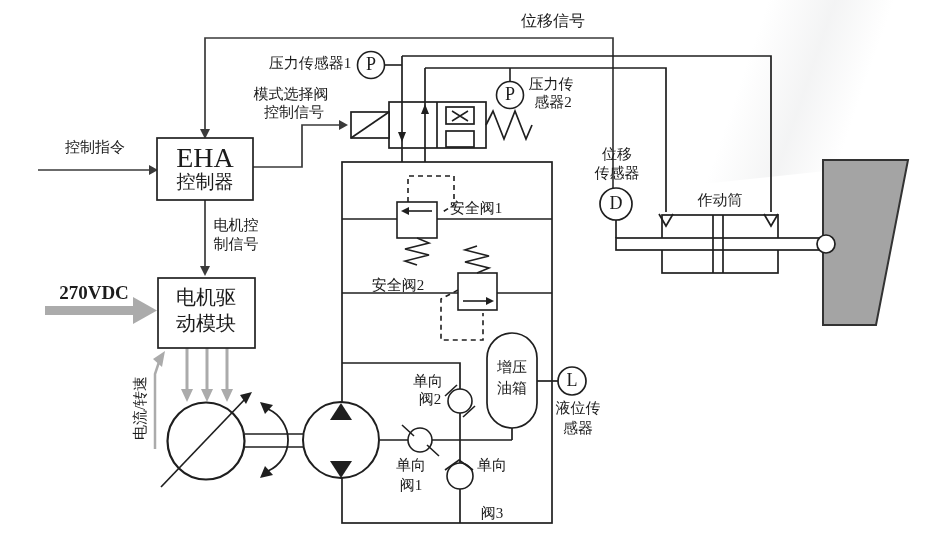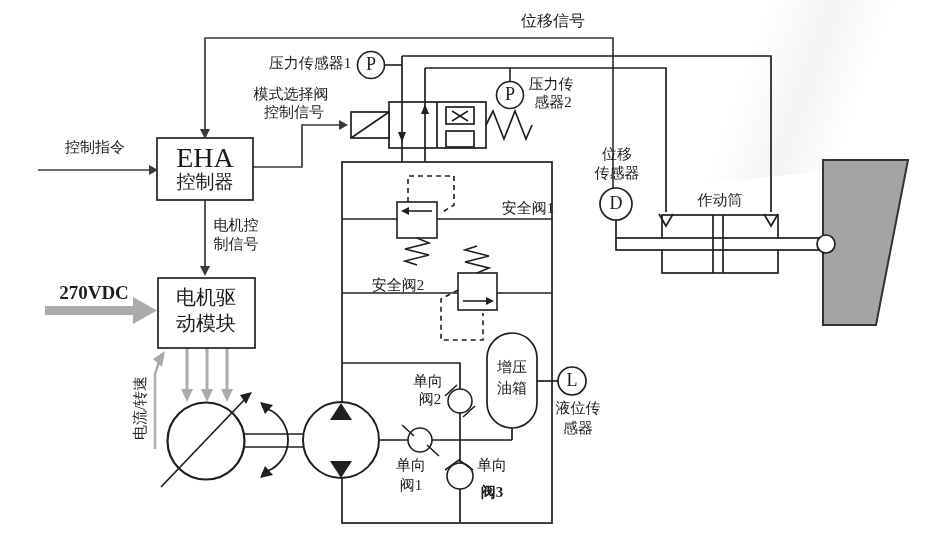--- a/index.html
+++ b/index.html
@@ -174,28 +174,28 @@
   <div class="lbl" style="left:236px;top:236px;">制信号</div>
   <div class="lbl bold" style="left:84px;top:283px;font-size:19px;">270VDC</div>
   <div class="lbl" style="left:206px;top:286px;font-size:20px;">电机驱</div>
   <div class="lbl" style="left:206px;top:312px;font-size:20px;font-family:Liberation Serif, serif;">动模块</div>
   <div class="lbl rot" style="left:140px;top:408px;">电流/转速</div>
   <div class="cl" style="left:206px;top:441px;font-size:32px;"></div>
   <div class="cl" style="left:371px;top:65px;">P</div>
   <div class="cl" style="left:510px;top:95px;">P</div>
   <div class="cl" style="left:616px;top:204px;">D</div>
   <div class="cl" style="left:572px;top:381px;">L</div>
-  <div class="lbl" style="left:528px;top:200px;text-align:center;">安全阀1</div>
+  <div class="lbl" style="left:476px;top:200px;text-align:center;">安全阀1</div>
   <div class="lbl" style="left:398px;top:277px;">安全阀2</div>
   <div class="lbl" style="left:428px;top:373px;">单向</div>
   <div class="lbl" style="left:430px;top:391px;">阀2</div>
   <div class="lbl" style="left:411px;top:457px;">单向</div>
   <div class="lbl" style="left:411px;top:477px;">阀1</div>
   <div class="lbl" style="left:492px;top:457px;">单向</div>
-  <div class="lbl" style="left:492px;top:484px;font-weight:bold;">阀3</div>
+  <div class="lbl" style="left:492px;top:505px;">阀3</div>
   <div class="lbl" style="left:512px;top:359px;">增压</div>
   <div class="lbl" style="left:512px;top:380px;font-family:Liberation Serif, serif;">油箱</div>
   <div class="lbl" style="left:578px;top:400px;">液位传</div>
   <div class="lbl" style="left:578px;top:420px;">感器</div>
   <div class="lbl" style="left:617px;top:146px;">位移</div>
   <div class="lbl" style="left:617px;top:165px;">传感器</div>
   <div class="lbl" style="left:720px;top:192px;">作动筒</div>
 </div>
 
 </body></html>

